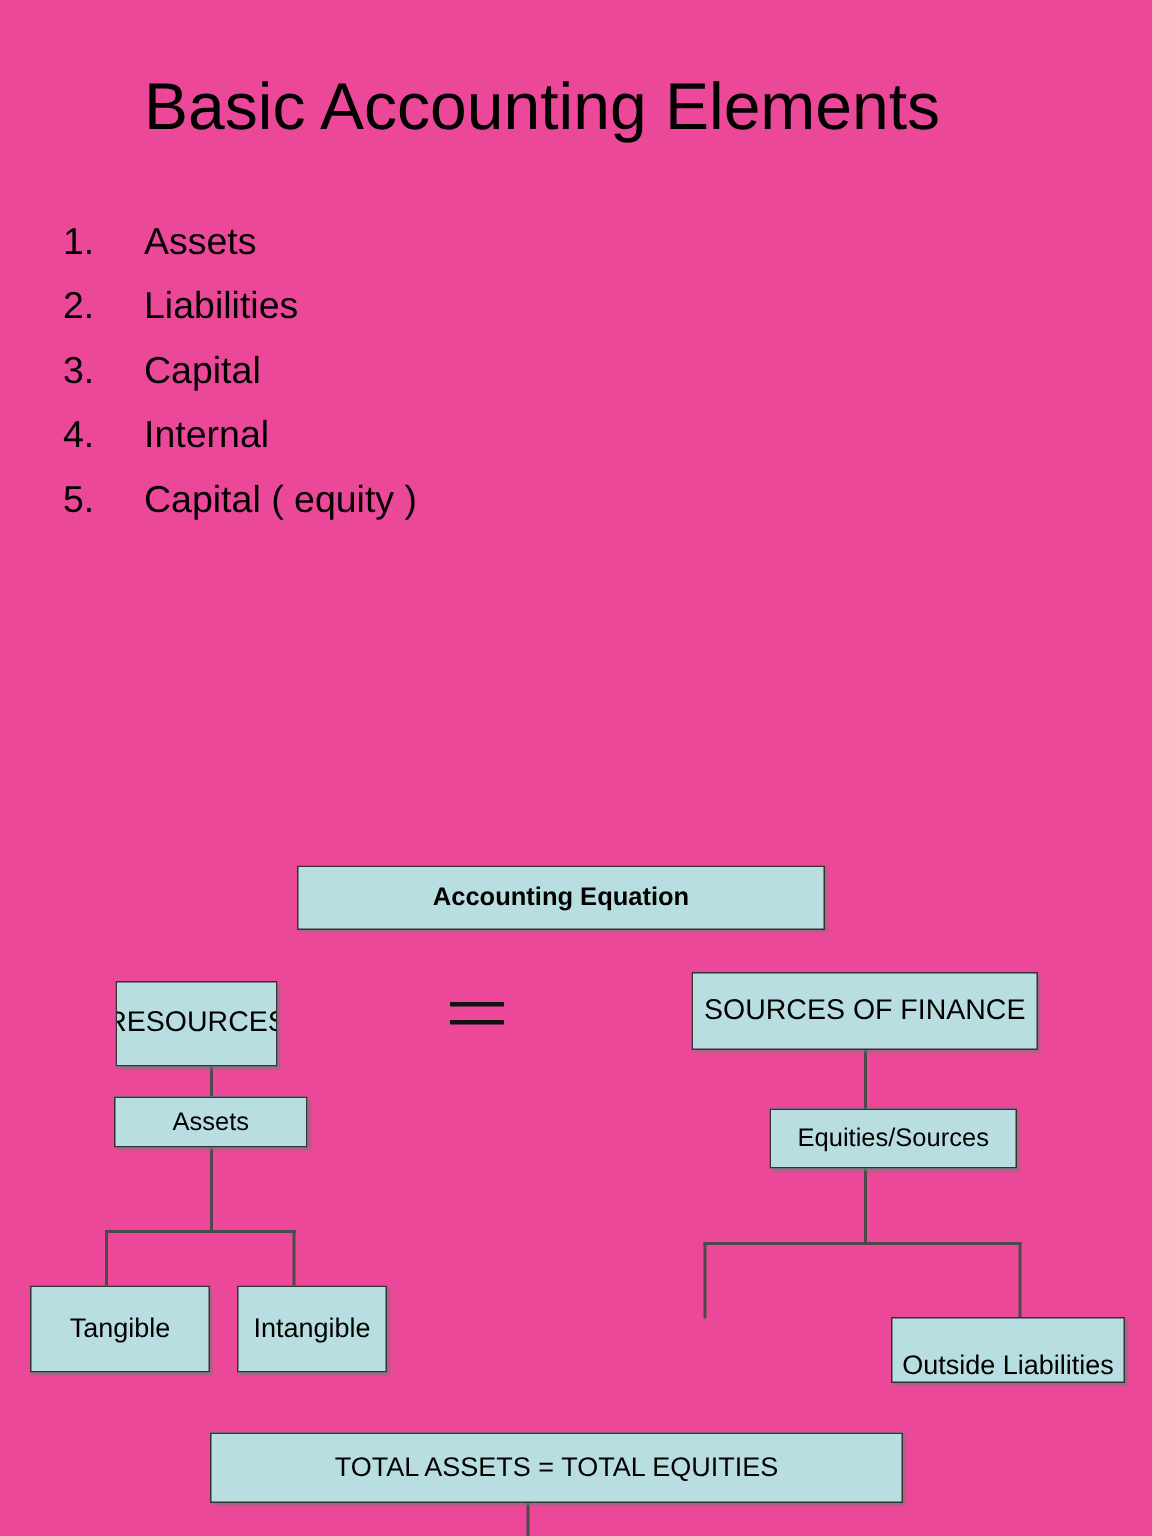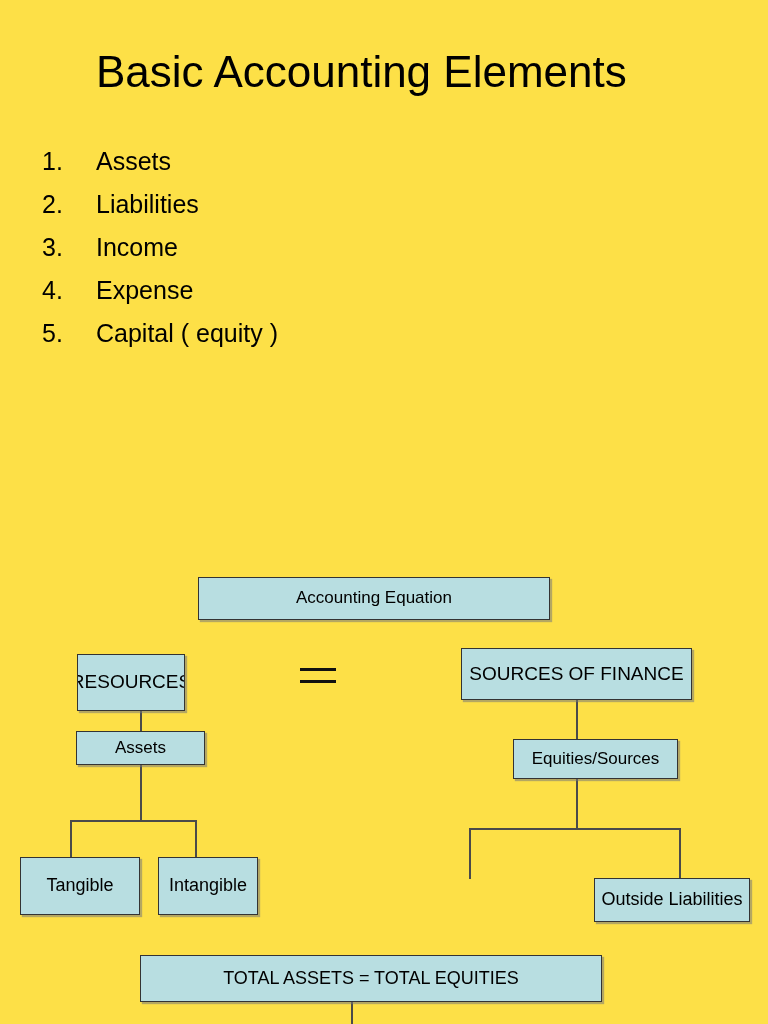--- a/index.html
+++ b/index.html
@@ -9,21 +9,21 @@
     background: #ffffff;
   }
   body {
     font-family: "Liberation Sans", sans-serif;
     color: #000000;
   }
   #slide {
     position: relative;
     width: 768px;
     height: 1024px;
-    background: #fde047;
+    background: #ec4899;
     overflow: hidden;
   }
 
   
   #slide-title {
     position: absolute;
     left: 96px;
     top: 44px;
     font-size: 44px;
     line-height: 56px;
@@ -99,29 +99,29 @@
     position: absolute;
     left: 0;
     width: 36px;
     height: 3px;
     background: #111111;
   }
   #equals-sign .bar.top { top: 0; }
   #equals-sign .bar.bottom { top: 12px; }
 
   
-  #node-accounting-equation { left:198px; top:577px; width:352px; height:43px; font-size:17px; }
+  #node-accounting-equation { left:198px; top:577px; width:352px; height:43px; font-size:17px;font-weight:bold; }
   #node-resources          { left:77px;  top:654px; width:108px; height:57px; font-size:19px; }
   #node-sources-of-finance { left:461px; top:648px; width:231px; height:52px; font-size:19px; }
   #node-assets             { left:76px;  top:731px; width:129px; height:34px; font-size:17px; }
   #node-equities-sources   { left:500px; top:739px; width:165px; height:40px; font-size:17px;margin-left:13px; }
   #node-tangible           { left:20px;  top:857px; width:120px; height:58px; font-size:18px; }
   #node-intangible         { left:158px; top:857px; width:100px; height:58px; font-size:18px; }
   #node-internal-capital   { left:333px; top:878px; width:250px; height:37px; font-size:18px; }
-  #node-outside-liabilities{ left:594px; top:878px; width:156px; height:44px; font-size:18px; }
+  #node-outside-liabilities{ left:594px; top:878px; width:156px; height:44px; font-size:18px;align-items:flex-end; }
   #node-total-equation     { left:140px; top:955px; width:462px; height:47px; font-size:18px; }
 </style>
 </head>
 <body>
 
 <div id="slide">
 
   <div id="slide-title">Basic Accounting Elements</div>
 
   <div id="element-list">
@@ -131,26 +131,26 @@
       <span class="list-label">Assets</span>
     </div>
 
     <div class="list-row">
       <span class="list-num">2.</span>
       <span class="list-label">Liabilities</span>
     </div>
 
     <div class="list-row">
       <span class="list-num">3.</span>
-      <span class="list-label">Income</span>
+      <span class="list-label">Capital</span>
     </div>
 
     <div class="list-row">
       <span class="list-num">4.</span>
-      <span class="list-label">Expense</span>
+      <span class="list-label">Internal</span>
     </div>
 
     <div class="list-row">
       <span class="list-num">5.</span>
       <span class="list-label">Capital ( equity )</span>
     </div>
 
   </div>
 
   <div id="diagram">

